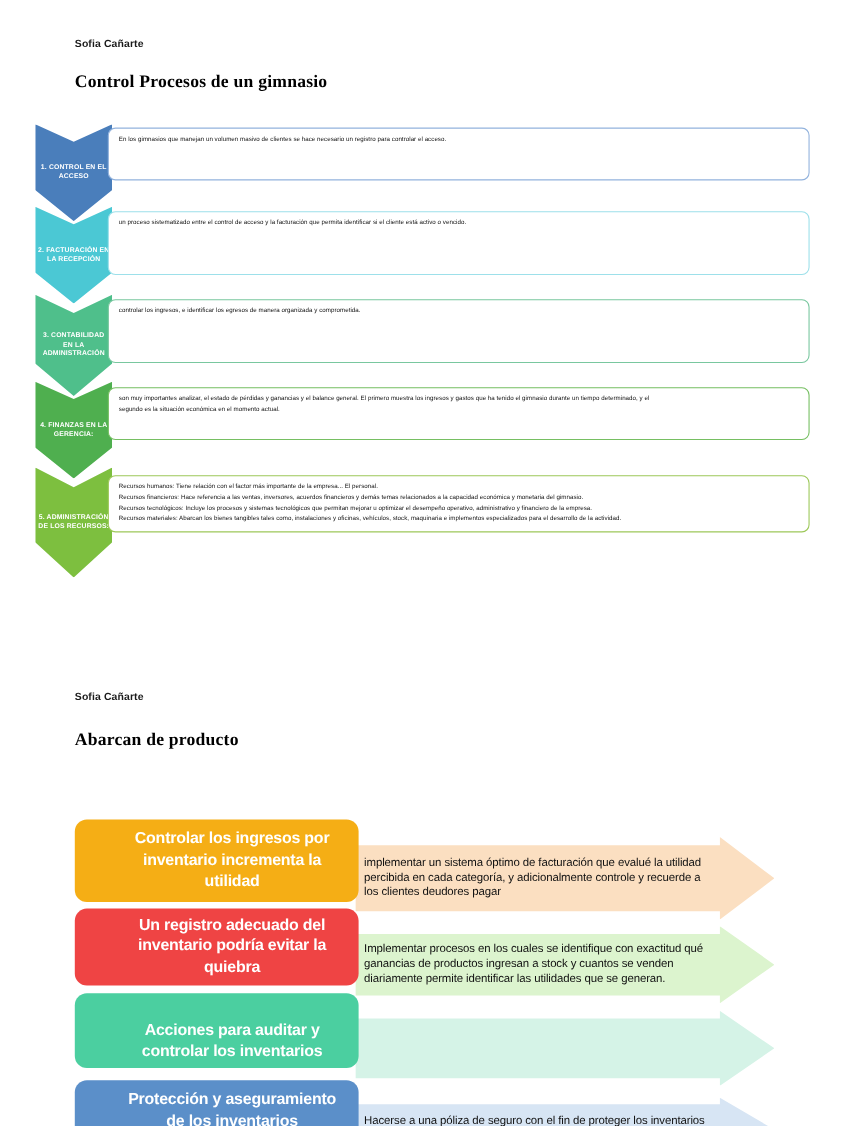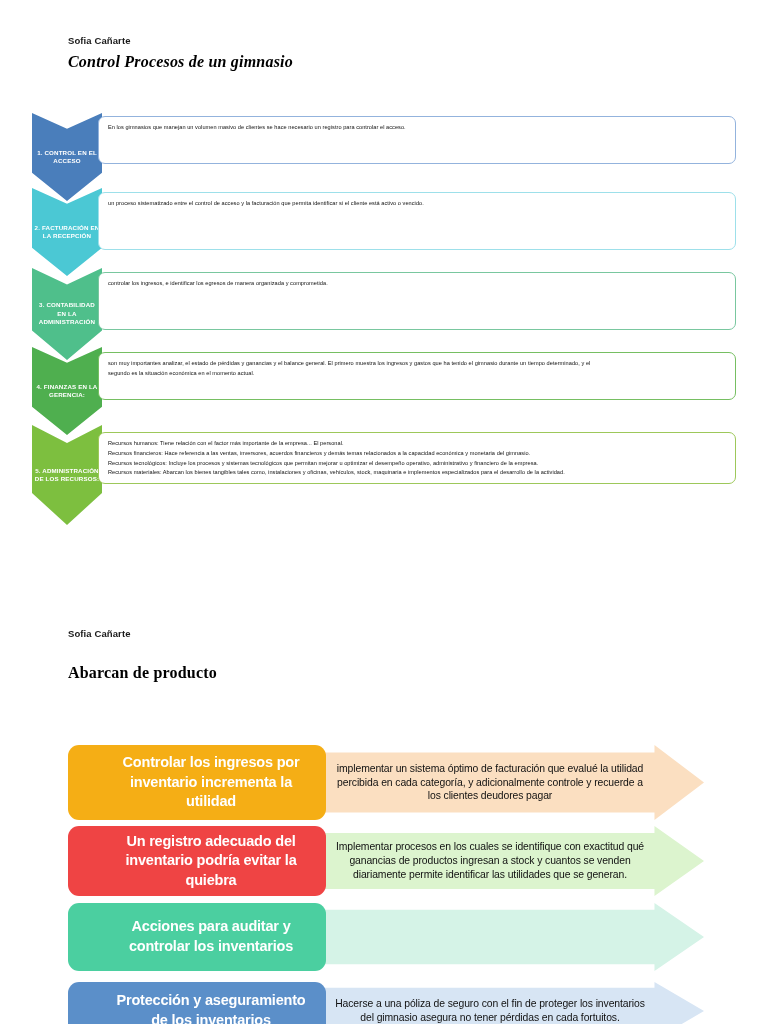--- a/index.html
+++ b/index.html
@@ -90,25 +90,24 @@
 
   
   .prod-row {
     position: absolute;
     left: 68px;
     width: 636px;
   }
   .prod-arrow {
     position: absolute;
     left: 255px;
-    top: 0;
+    top: 16px;
     height: 100%;
     width: 381px;
     box-sizing: border-box;
-    text-align: center;
   }
   .prod-arrow-shape {
     position: absolute;
     left: 0;
     top: 0;
     right: 0;
     bottom: 0;
     -webkit-clip-path: polygon(0 10%, 87% 10%, 87% 0, 100% 50%, 87% 100%, 87% 90%, 0 90%);
     clip-path: polygon(0 10%, 87% 10%, 87% 0, 100% 50%, 87% 100%, 87% 90%, 0 90%);
   }
@@ -152,21 +151,21 @@
     margin-left: 28px;
   }
 </style>
 </head>
 <body>
 
 <div class="page">
 
   <div class="author" style="left:68px; top:35px;">Sofia Cañarte</div>
 
-  <div class="doc-title" style="left:68px; top:53px;font-style:italic;">Control Procesos de un gimnasio</div>
+  <div class="doc-title" style="left:68px; top:66px;">Control Procesos de un gimnasio</div>
 
   <div id="proc-list">
       <div class="proc-row" style="top: 113px; width: 672px; height: 88px;">
         <div class="chev" style="background: rgb(74, 126, 187); height: 88px;">
           <span>1. CONTROL EN EL ACCESO</span>
         </div>
         <div class="proc-box" style="top: 3px; width: 638px; height: 48px; border-color: rgb(147, 179, 221);">
           <p>En los gimnasios que manejan un volumen masivo de clientes se hace necesario un registro para controlar el acceso.</p>
         </div>
       </div>
@@ -232,21 +231,21 @@
           </div>
         </div>
         <div class="prod-label" style="background: #ef4444;">
           <span>Un registro adecuado del inventario podría evitar la quiebra</span>
         </div>
       </div>
       <div class="prod-row" style="top: 903px; height: 68px;">
         <div class="prod-arrow">
           <div class="prod-arrow-shape" style="background: rgb(213, 243, 231);"></div>
         </div>
-        <div class="prod-label" style="background: rgb(75, 207, 160);">
+        <div class="prod-label" style="background: rgb(75, 207, 160); align-items: flex-end;">
           <span>Acciones para auditar y controlar los inventarios</span>
         </div>
       </div>
       <div class="prod-row" style="top: 982px; height: 58px;">
         <div class="prod-arrow">
           <div class="prod-arrow-shape" style="background: rgb(215, 229, 244);"></div>
           <div class="prod-arrow-text">
             <p>Hacerse a una póliza de seguro con el fin de proteger los inventarios del gimnasio asegura no tener pérdidas en cada fortuitos.</p>
           </div>
         </div>

